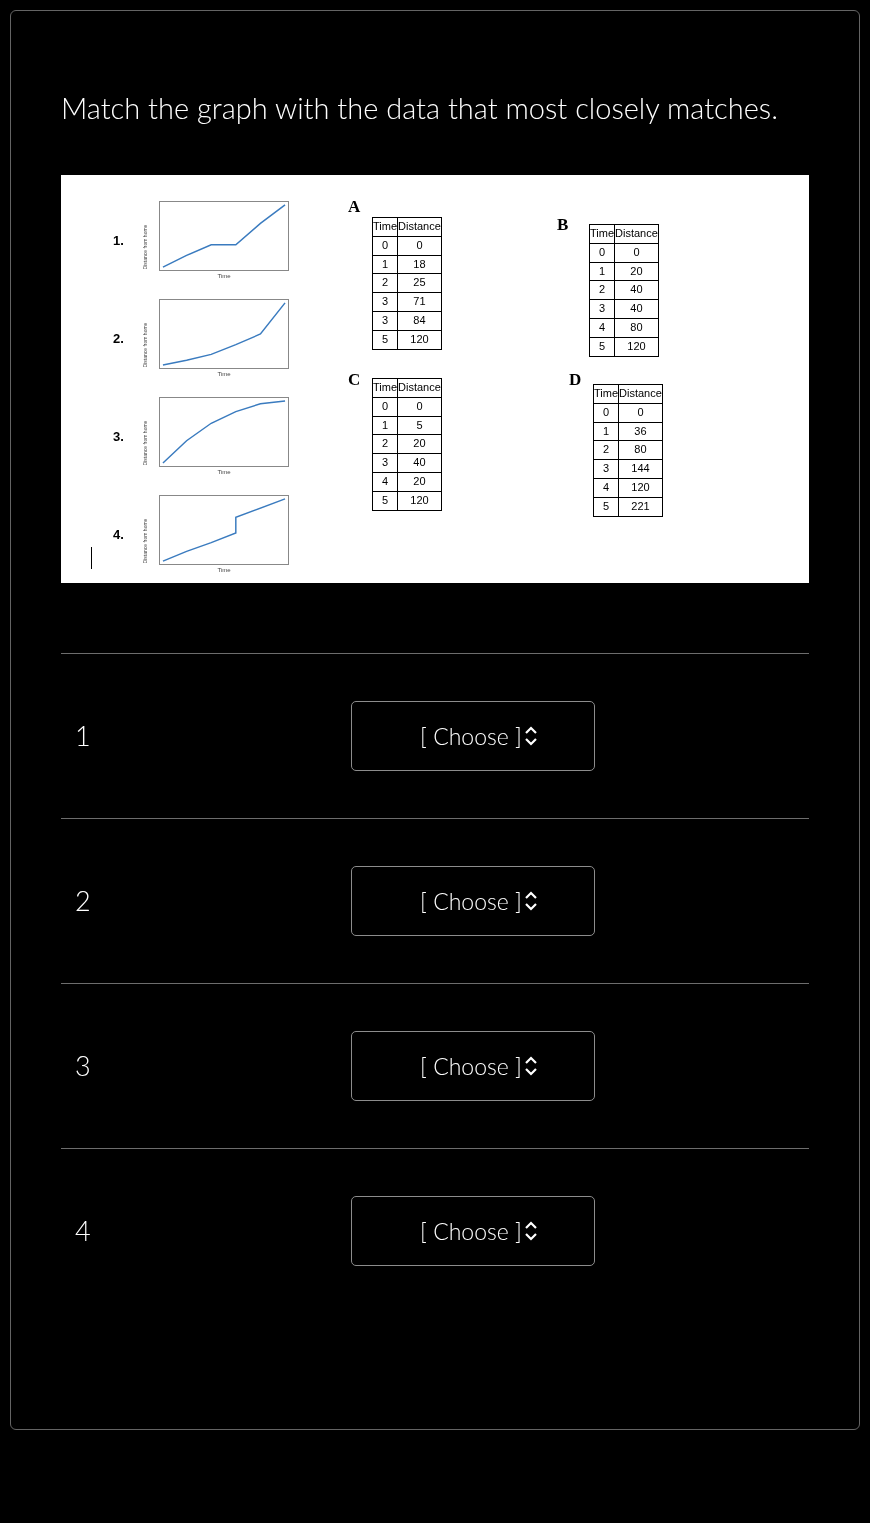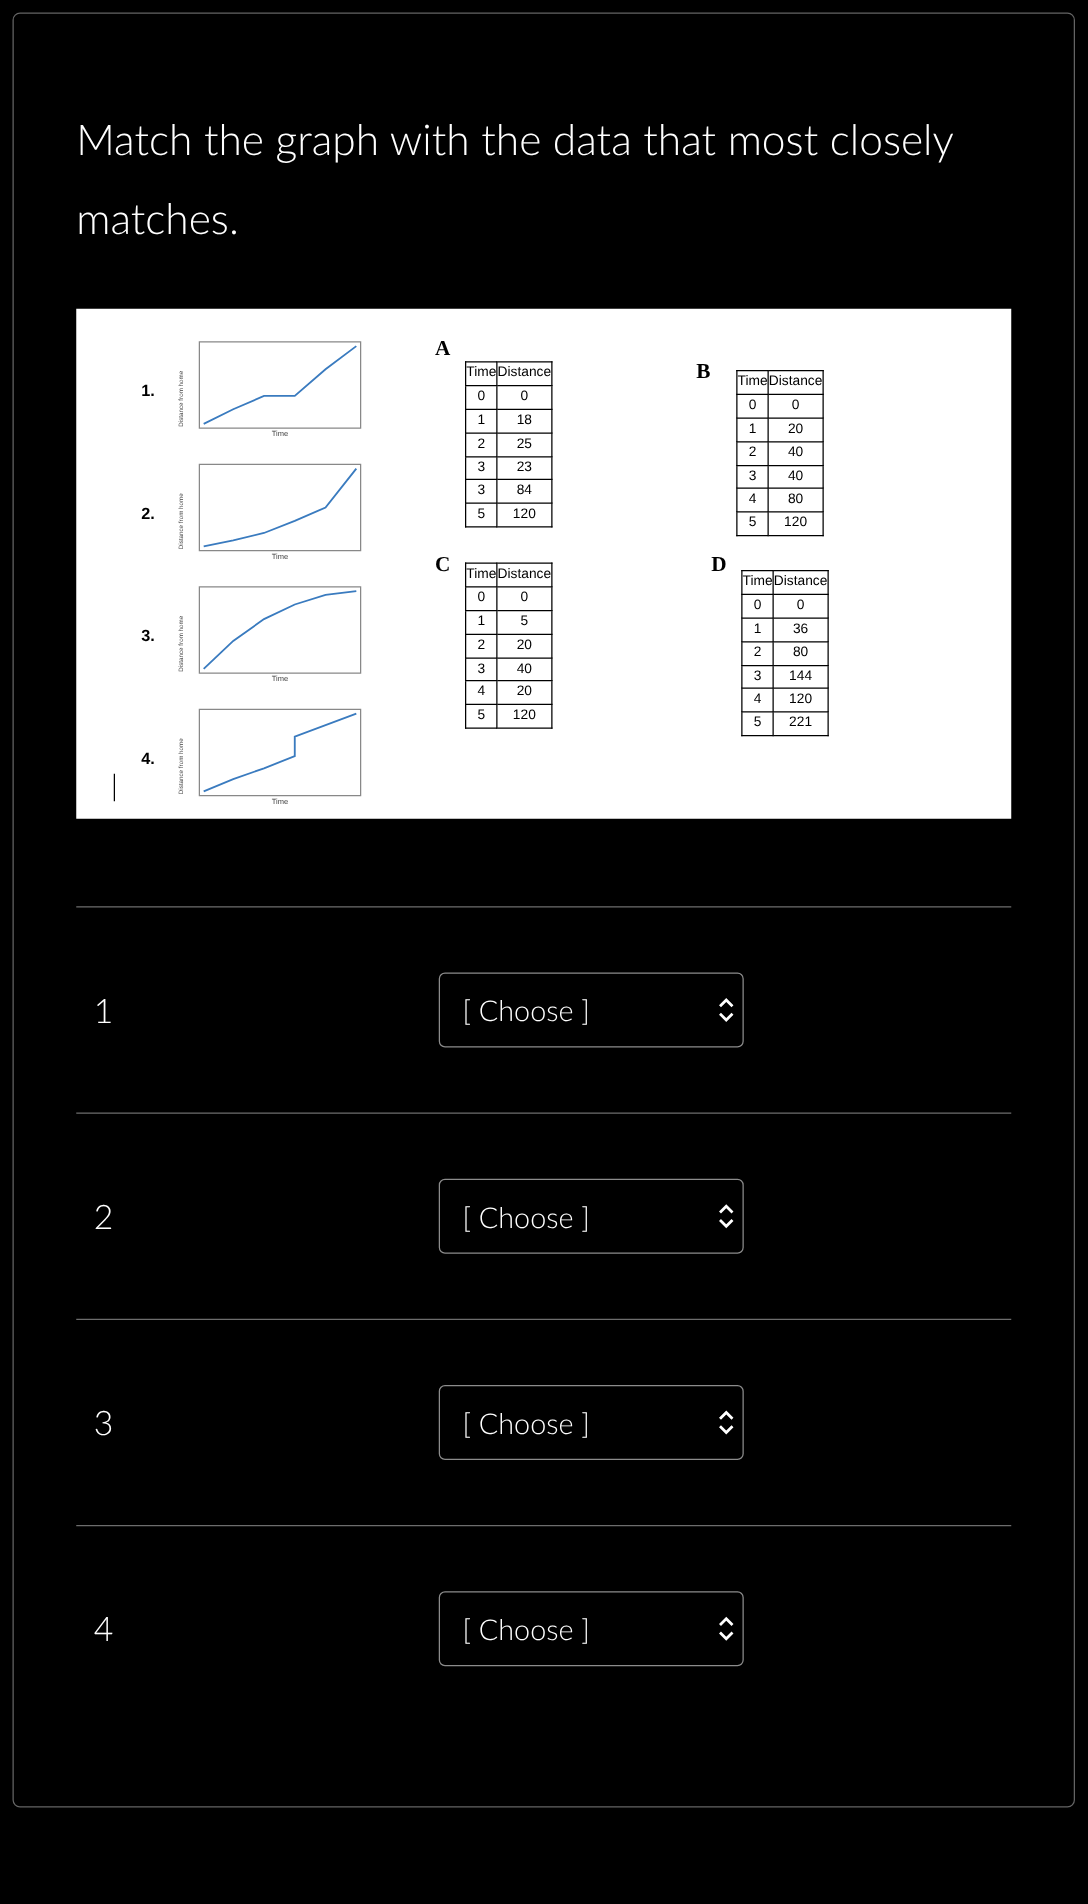--- a/index.html
+++ b/index.html
@@ -19,21 +19,21 @@
   }
   .card {
     margin: 10px;
     border: 1px solid #646464;
     border-radius: 6px;
     padding: 40px 50px 60px 50px;
     min-height: 1420px;
     background: #000;
   }
   .question-text {
-    font-size: 34px;
+    font-size: 29px;
     font-weight: 300;
     line-height: 1.85;
     margin: 30px 0 40px 0;
     color: #fff;
   }
   
   .image-panel {
     background: #fff;
     color: #000;
     width: 100%;
@@ -141,25 +141,25 @@
   .match-label {
     width: 290px;
     font-size: 27px;
     font-weight: 300;
     color: #fff;
     padding-left: 14px;
   }
   .match-select {
     display: flex;
     align-items: center;
-    justify-content: space-between;
+    justify-content: center;
     background: #000;
     border: 1px solid #8c8c8c;
     border-radius: 5px;
-    height: 60px;
+    height: 70px;
     width: 244px;
     padding: 0 4px 0 18px;
     cursor: pointer;
   }
   .match-select-text {
     font-size: 23px;
     font-weight: 300;
     color: #fff;
   }
   .match-select-icon svg {
@@ -244,21 +244,21 @@
           <tr>
                 <td>1</td>
                 <td>18</td>
               </tr>
           <tr>
                 <td>2</td>
                 <td>25</td>
               </tr>
           <tr>
                 <td>3</td>
-                <td>23</td>
+                <td>71</td>
               </tr>
           <tr>
                 <td>3</td>
                 <td>84</td>
               </tr>
           <tr>
                 <td>5</td>
                 <td>120</td>
               </tr>
         </tbody>

